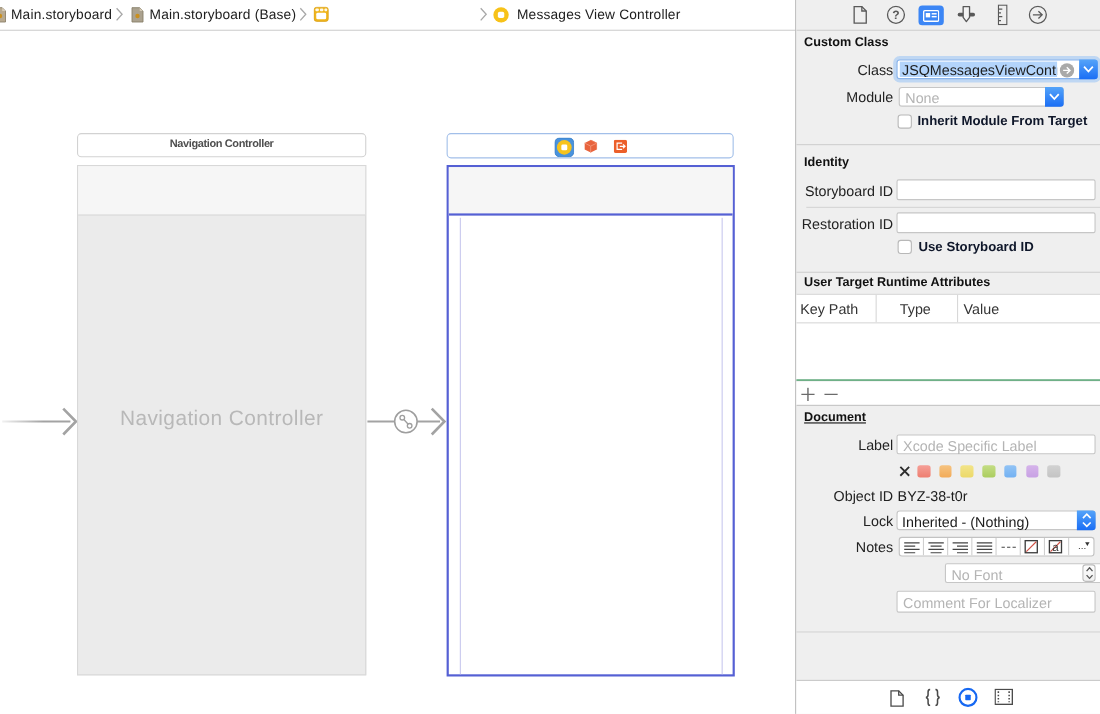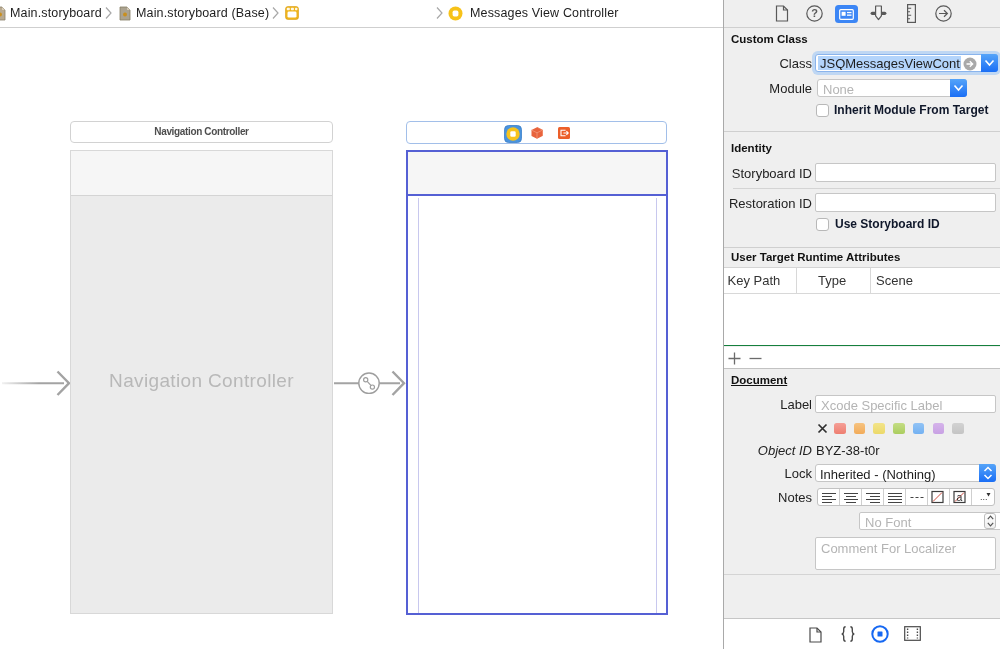--- a/index.html
+++ b/index.html
@@ -197,21 +197,21 @@
     <div class="flabel" style="right:188px; top:196px; ">Restoration ID</div>
     <div class="tfield" style="left:91px; top:193px; width:181px; height:19px; border-radius:2px;"></div>
     <div class="checkbox" style="left:92px; top:218px;"></div>
     <div class="cblabel" style="left:111px; top:217px;">Use Storyboard ID</div>
     <div class="hline" style="left:0; top:247px; width:276px; background:#cfcfcf;"></div>
 
     <div class="sechead" style="left:7px; top:251px;">User Target Runtime Attributes</div>
     <div style="position:absolute; left:0; top:267px; width:276px; height:79px; background:#fff; border-top:1px solid #d4d4d4; border-bottom:1px solid #15803d;">
       <div style="position:absolute; left:3.5px; top:5px; font-size:13px; color:#333;">Key Path</div>
       <div style="position:absolute; left:78px; top:5px; font-size:13px; color:#333;margin-left:16px;">Type</div>
-      <div style="position:absolute; left:152px; top:5px; font-size:13px; color:#333;">Scene</div>
+      <div style="position:absolute; left:152px; top:5px; font-size:13px; color:#333;">Value</div>
       <div style="position:absolute; left:72px; top:0; width:1px; height:25px; background:#d8d8d8;"></div>
       <div style="position:absolute; left:146px; top:0; width:1px; height:25px; background:#d8d8d8;"></div>
       <div style="position:absolute; left:0; top:25px; width:276px; height:1px; background:#d8d8d8;"></div>
     </div>
     <div style="position:absolute; left:0; top:347px; width:276px; height:22px; background:#fff; border-bottom:1px solid #c2c2c2;">
       <svg style="position:absolute; left:4px; top:5px;" width="13" height="13" viewBox="0 0 13 13">
             <path d="M6.5 0.5 v12 M0.5 6.5 h12" stroke="#6b6b6b" stroke-width="1.3"></path>
           </svg>
       <svg style="position:absolute; left:25px; top:5px;" width="13" height="13" viewBox="0 0 13 13">
             <path d="M0.5 6.5 h12" stroke="#6b6b6b" stroke-width="1.3"></path>
@@ -226,21 +226,21 @@
     <svg style="position:absolute; left:93px; top:423px;" width="11" height="11" viewBox="0 0 11 11">
           <path d="M1.5 1.5 L9.5 9.5 M9.5 1.5 L1.5 9.5" stroke="#2e2e2e" stroke-width="1.7"></path>
         </svg>
     <div class="swatch" style="left:110px; background:linear-gradient(#f59f97,#ee7e70);"></div>
     <div class="swatch" style="left:129.7px; background:linear-gradient(#f6c380,#f2ab59);"></div>
     <div class="swatch" style="left:149.4px; background:linear-gradient(#f2e489,#ecd969);"></div>
     <div class="swatch" style="left:169.1px; background:linear-gradient(#c4dd84,#abcd5f);"></div>
     <div class="swatch" style="left:188.8px; background:linear-gradient(#92c3f5,#73b1f2);"></div>
     <div class="swatch" style="left:208.5px; background:linear-gradient(#d5b3ea,#c8a1e4);"></div>
     <div class="swatch" style="left:228.2px; background:linear-gradient(#d2d2d2,#c4c4c4);"></div>
-    <div class="flabel" style="right:188px; top:443px;font-style:italic; ">Object ID</div>
+    <div class="flabel" style="right:188px; top:443px; ">Object ID</div>
     <div style="position:absolute; left:92px; top:443px; font-size:13px; color:#1d1d1d;">BYZ-38-t0r</div>
     <div class="flabel" style="right:188px; top:466px; ">Lock</div>
     <div class="tfield" style="left:91px; top:464px; width:181px; height:18px;">
       <span style="position:absolute; left:4px; top:2px;">Inherited - (Nothing)</span>
       <div class="bluebtn" style="height:18px;">
         <svg style="position:absolute;left:3.5px;top:2px;" width="10" height="14" viewBox="0 0 10 14">
           <polyline points="1.5,5 5,1.5 8.5,5" fill="none" stroke="#fff" stroke-width="1.5"></polyline>
           <polyline points="1.5,9 5,12.5 8.5,9" fill="none" stroke="#fff" stroke-width="1.5"></polyline>
         </svg>
       </div>
@@ -271,21 +271,21 @@
         <rect x="0.7" y="0.7" width="12.6" height="12.6" fill="none" stroke="#8a8a8a" stroke-width="1.1"></rect>
         <text x="7" y="11" font-size="11" font-weight="bold" font-family="Liberation Serif, serif" fill="#6e6e6e" text-anchor="middle">T</text>
       </svg>
     </div>
     <div style="position:absolute; left:260px; top:513px; width:12px; height:16px; background:linear-gradient(#fdfdfd,#f0f0f0); border:1px solid #bdbdbd; border-radius:3px;">
       <svg style="position:absolute;left:1.5px;top:1px;" width="7" height="12" viewBox="0 0 7 12">
         <polyline points="0.8,4.2 3.5,1.2 6.2,4.2" fill="none" stroke="#555" stroke-width="1.2"></polyline>
         <polyline points="0.8,7.8 3.5,10.8 6.2,7.8" fill="none" stroke="#555" stroke-width="1.2"></polyline>
       </svg>
     </div>
-    <div class="tfield" style="left:91px; top:537px; width:181px; height:33px; border-radius:2px;">
+    <div class="tfield" style="left:91px; top:537px; width:181px; height:20px; border-radius:2px;">
       <span class="ph" style="position:absolute; left:5px; top:3px;">Comment For Localizer</span>
     </div>
     <div class="hline" style="left:0; top:574px; width:276px;"></div>
 
     <div style="position:absolute; left:0; top:618px; width:276px; height:31px; background:#fff; border-top:1px solid #c6c6c6;" id="bottombar">
       <svg style="position:absolute; left:85px; top:8px;" width="13" height="16" viewBox="0 0 13 16">
         <path d="M1 1 h7 l4 4 v10 h-11 z" fill="none" stroke="#4a4a4a" stroke-width="1.2"></path>
         <path d="M8 1 v4 h4" fill="none" stroke="#4a4a4a" stroke-width="1.2"></path>
       </svg>
       <svg style="position:absolute; left:116px; top:7px;" width="16" height="16" viewBox="0 0 16 16">

